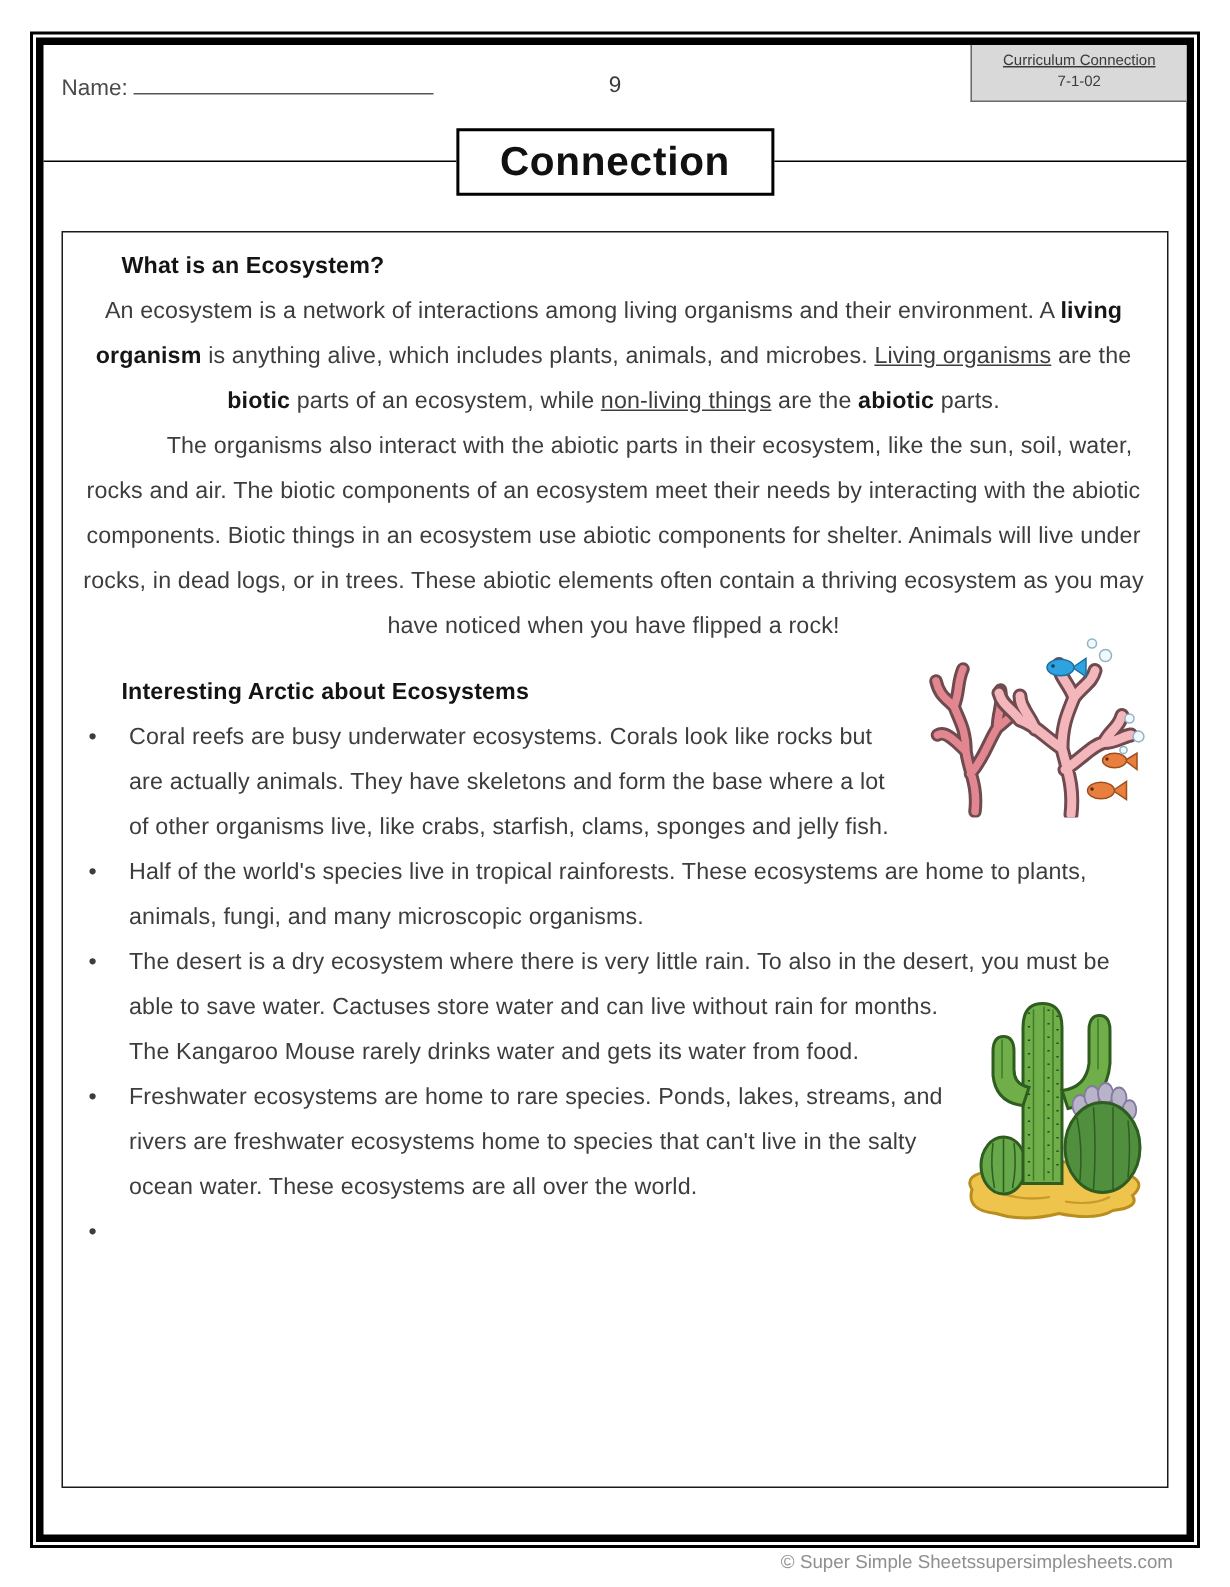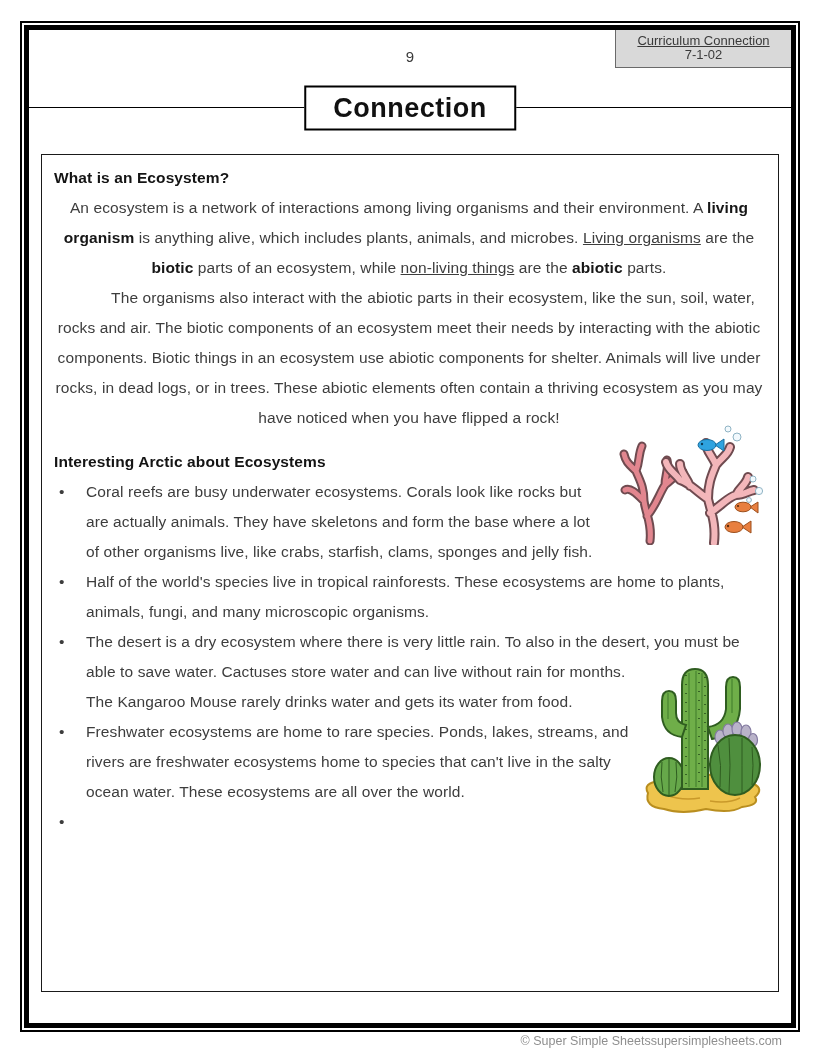--- a/index.html
+++ b/index.html
@@ -12,34 +12,34 @@
   .sheet-inner { margin:2px; height:calc(100% - 4px); border:5px solid #000;
     background:#fff; position:relative; }
 
   
   .hdr { position:relative; height:78px; border-bottom:1.5px solid #000; }
   .name-row { padding:18px 0 0 12px; font-size:15px; color:#4a4a4a; }
   .name-line { display:inline-block; width:200px; height:15px;
     border-bottom:1.5px solid #555; margin-left:4px; }
   .page-num { position:absolute; left:50%; top:18px; transform:translateX(-50%);
     font-size:15px; color:#3a3a3a; }
-  .curr-box { position:absolute; top:0; right:0; width:176px; background:#d9d9d9;
+  .curr-box { position:absolute; top:0; right:0; width:144px; background:#d9d9d9;
     border-left:1px solid #6a6a6a; border-bottom:1px solid #6a6a6a;
-    text-align:center; padding:4px 6px 5px 6px; font-size:13px; color:#3a3a3a; line-height:14px; }
+    text-align:center; padding:4px 6px 5px 6px; font-size:10px; color:#3a3a3a; line-height:14px; }
   .curr-box .u-line { text-decoration:underline; }
 
   .title-box { position:absolute; top:78px; left:50%; transform:translate(-50%,-50%);
     background:#fff; border:2px solid #000; padding:5px 27px; z-index:3;
     font-size:27px; font-weight:700; color:#111; letter-spacing:0.5px; }
 
   
   .content-box { margin:46px 12px 0 12px; border:1.5px solid #1a1a1a;
     min-height:838px; padding:8px 14px 4px 12px;
     font-size:15.5px; line-height:30px; letter-spacing:0.1px; color:#3d3d3d; }
-  .sec-heading { font-weight:700; color:#141414; font-size:15.5px; }
+  .sec-heading { font-weight:700; color:#141414; font-size:15.5px;margin-left:27px; }
   .para { text-align:center; }
   .para.indent { text-indent:48px; }
   .b { font-weight:700; color:#161616; }
   .u { text-decoration:underline; }
 
   .facts-heading-row { margin-top:14px; }
 
   ul.facts { list-style:none; }
   ul.facts li { position:relative; padding-left:32px; }
   ul.facts .dot { position:absolute; left:5px; top:0; color:#3d3d3d; }
@@ -53,20 +53,23 @@
     display:flex; justify-content:flex-end;
     font-size:12.5px; color:#8f8f8f; }
 </style>
 </head>
 <body>
 
 <div class="sheet-outer">
   <div class="sheet-inner">
 
     <div class="hdr">
+      <div class="name-row">
+        <span>Name:</span><span class="name-line"></span>
+      </div>
       <div class="page-num">9</div>
       <div class="curr-box">
         <div class="u-line">Curriculum Connection</div>
         <div>7-1-02</div>
       </div>
     </div>
 
     <div class="title-box">Connection</div>
 
     <div class="content-box">

